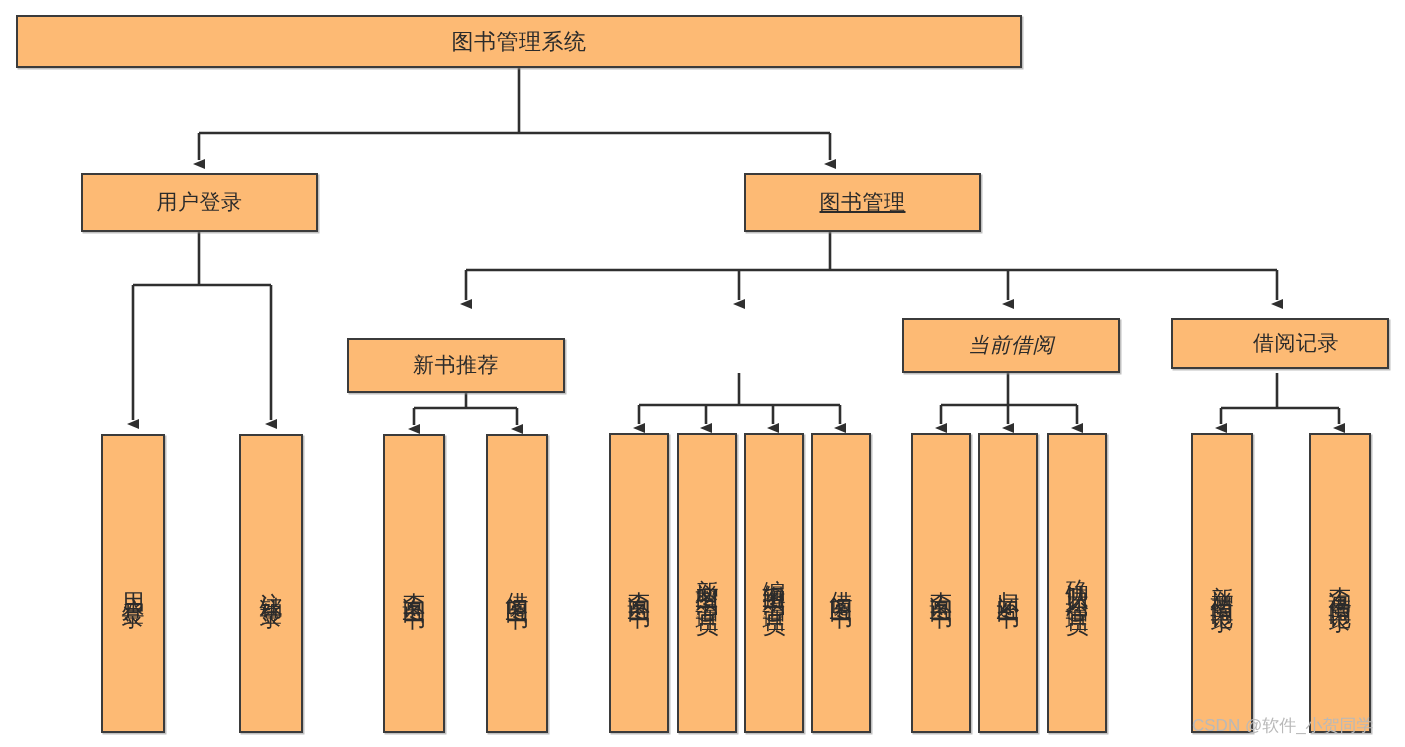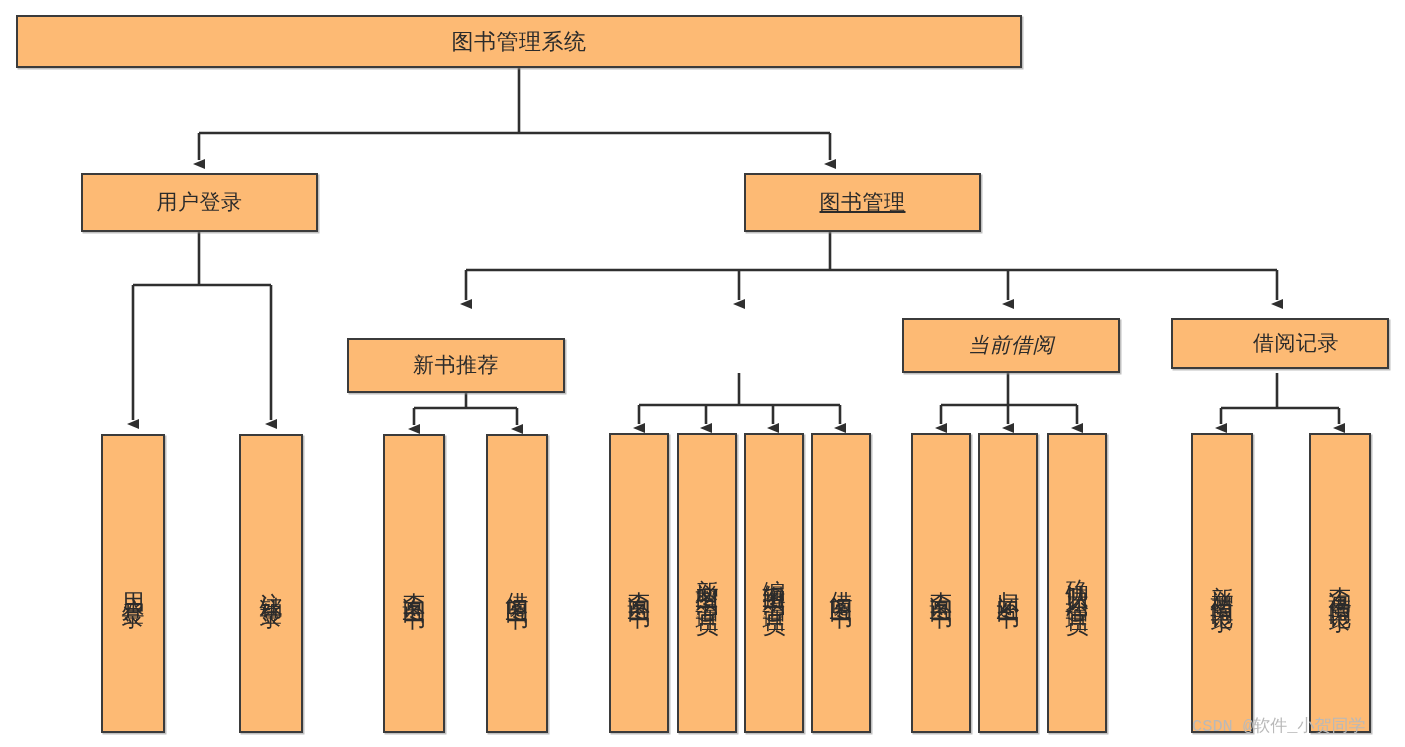--- a/index.html
+++ b/index.html
@@ -63,21 +63,21 @@
     max-height: 100%;
   }
   .watermark {
     position: absolute;
     left: 1192px;
     top: 714px;
     font-size: 17px;
     color: #b9b9b9;
     white-space: nowrap;
     z-index: 5;
-    font-family: Liberation Mono, monospace;
+    font-family: Liberation Sans, sans-serif;
   }
 </style>
 </head>
 <body>
 
 <div id="canvas">
 
   <svg id="edges" viewBox="0 0 1405 747" width="1405" height="747">
     <defs>
       <marker id="arrow" markerWidth="10" markerHeight="12" refX="1" refY="6" orient="auto" markerUnits="userSpaceOnUse">

